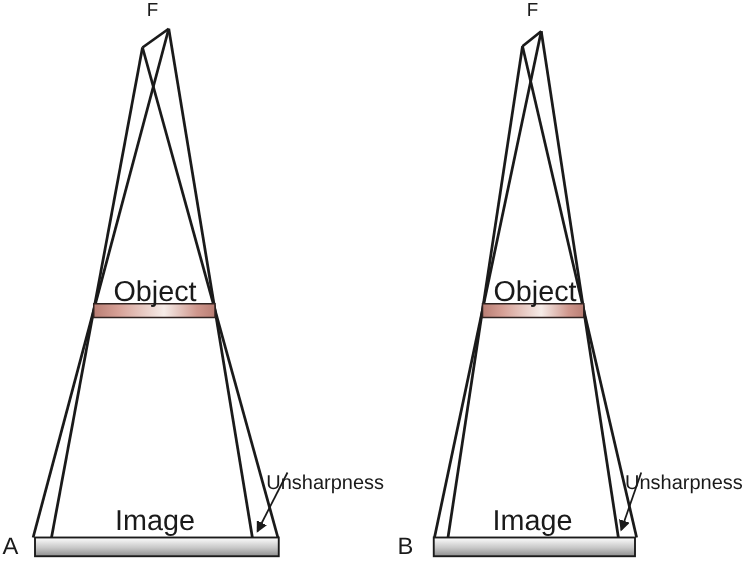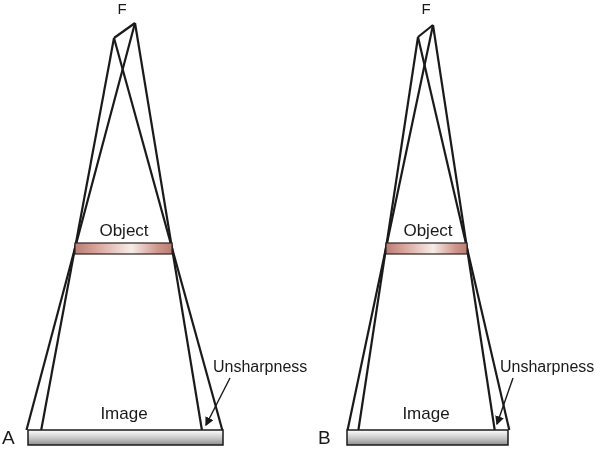--- a/index.html
+++ b/index.html
@@ -22,22 +22,22 @@
     top: 0;
   }
   .lbl {
     position: absolute;
     white-space: nowrap;
     color: #1a1a1a;
     line-height: 1;
   }
   .lbl.centered { transform: translateX(-50%); }
   .lbl-f       { font-size: 15px; }
-  .lbl-main    { font-size: 17px; }
-  .lbl-unsharp { font-size: 16px; }
+  .lbl-main    { font-size: 23px; }
+  .lbl-unsharp { font-size: 16px; margin-top: 20px; }
   .lbl-panel   { font-size: 19px; }
 </style>
 </head>
 <body>
 
 <div class="canvas">
 
   <svg width="602" height="449" viewBox="0 0 602 449">
     <defs>
       <linearGradient id="objGrad" x1="0" y1="0" x2="1" y2="0">

